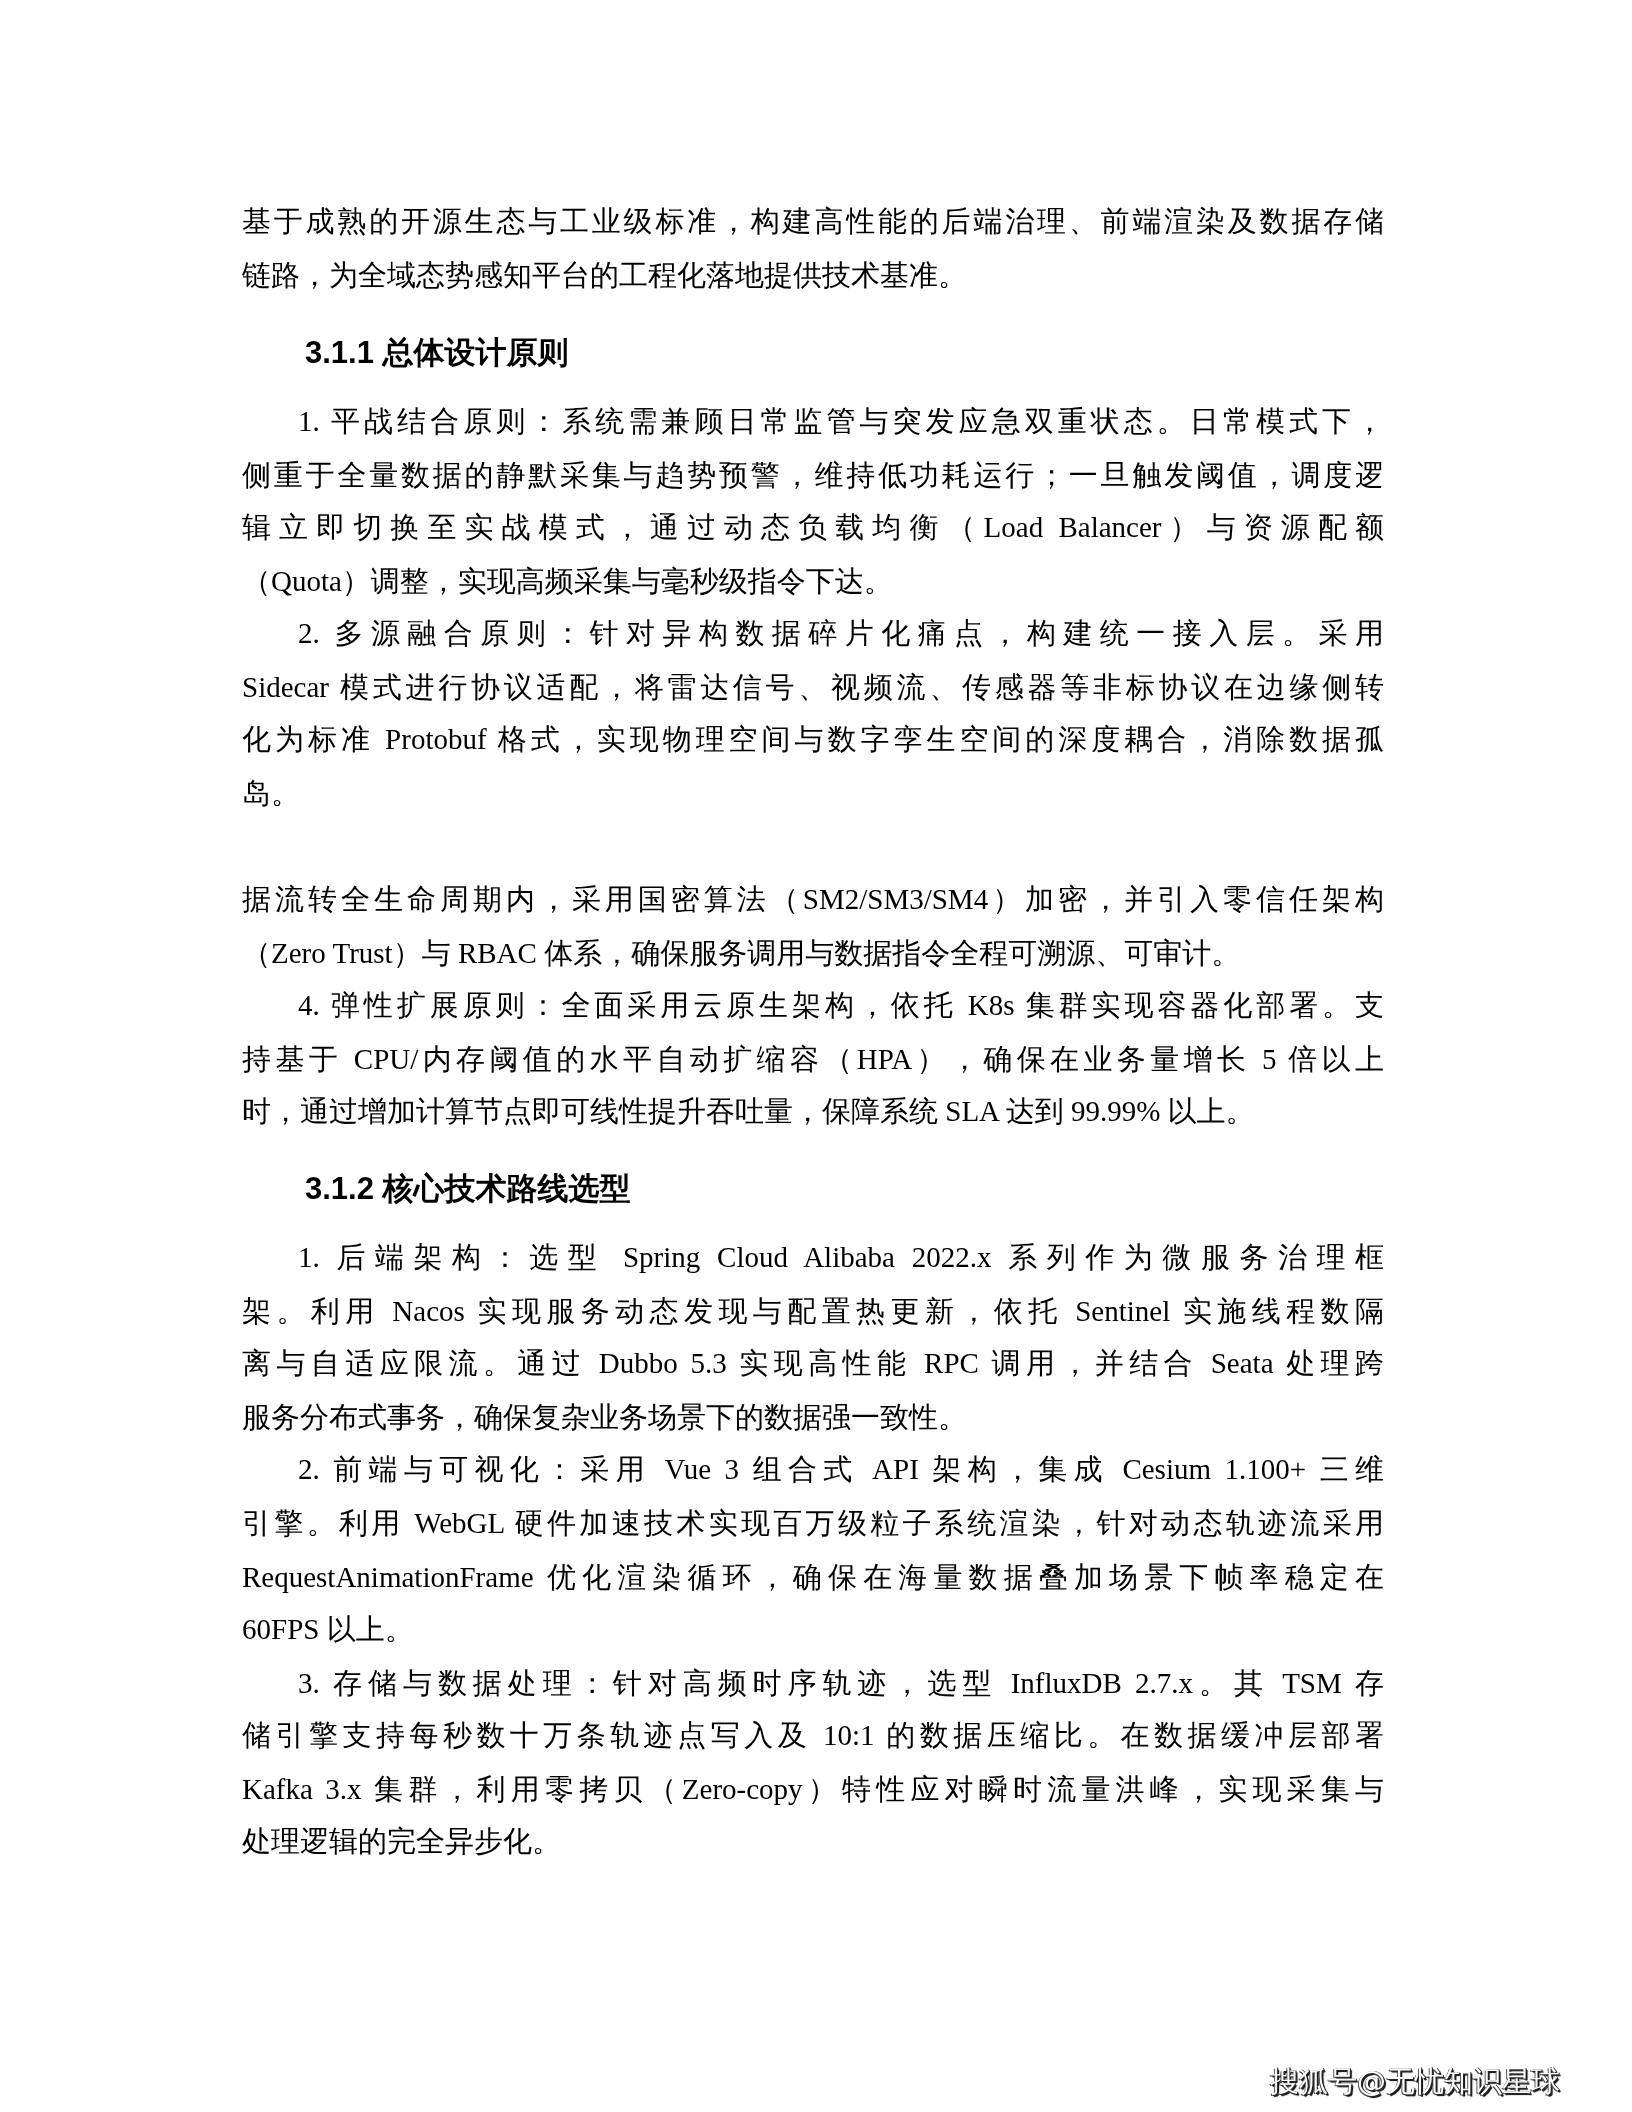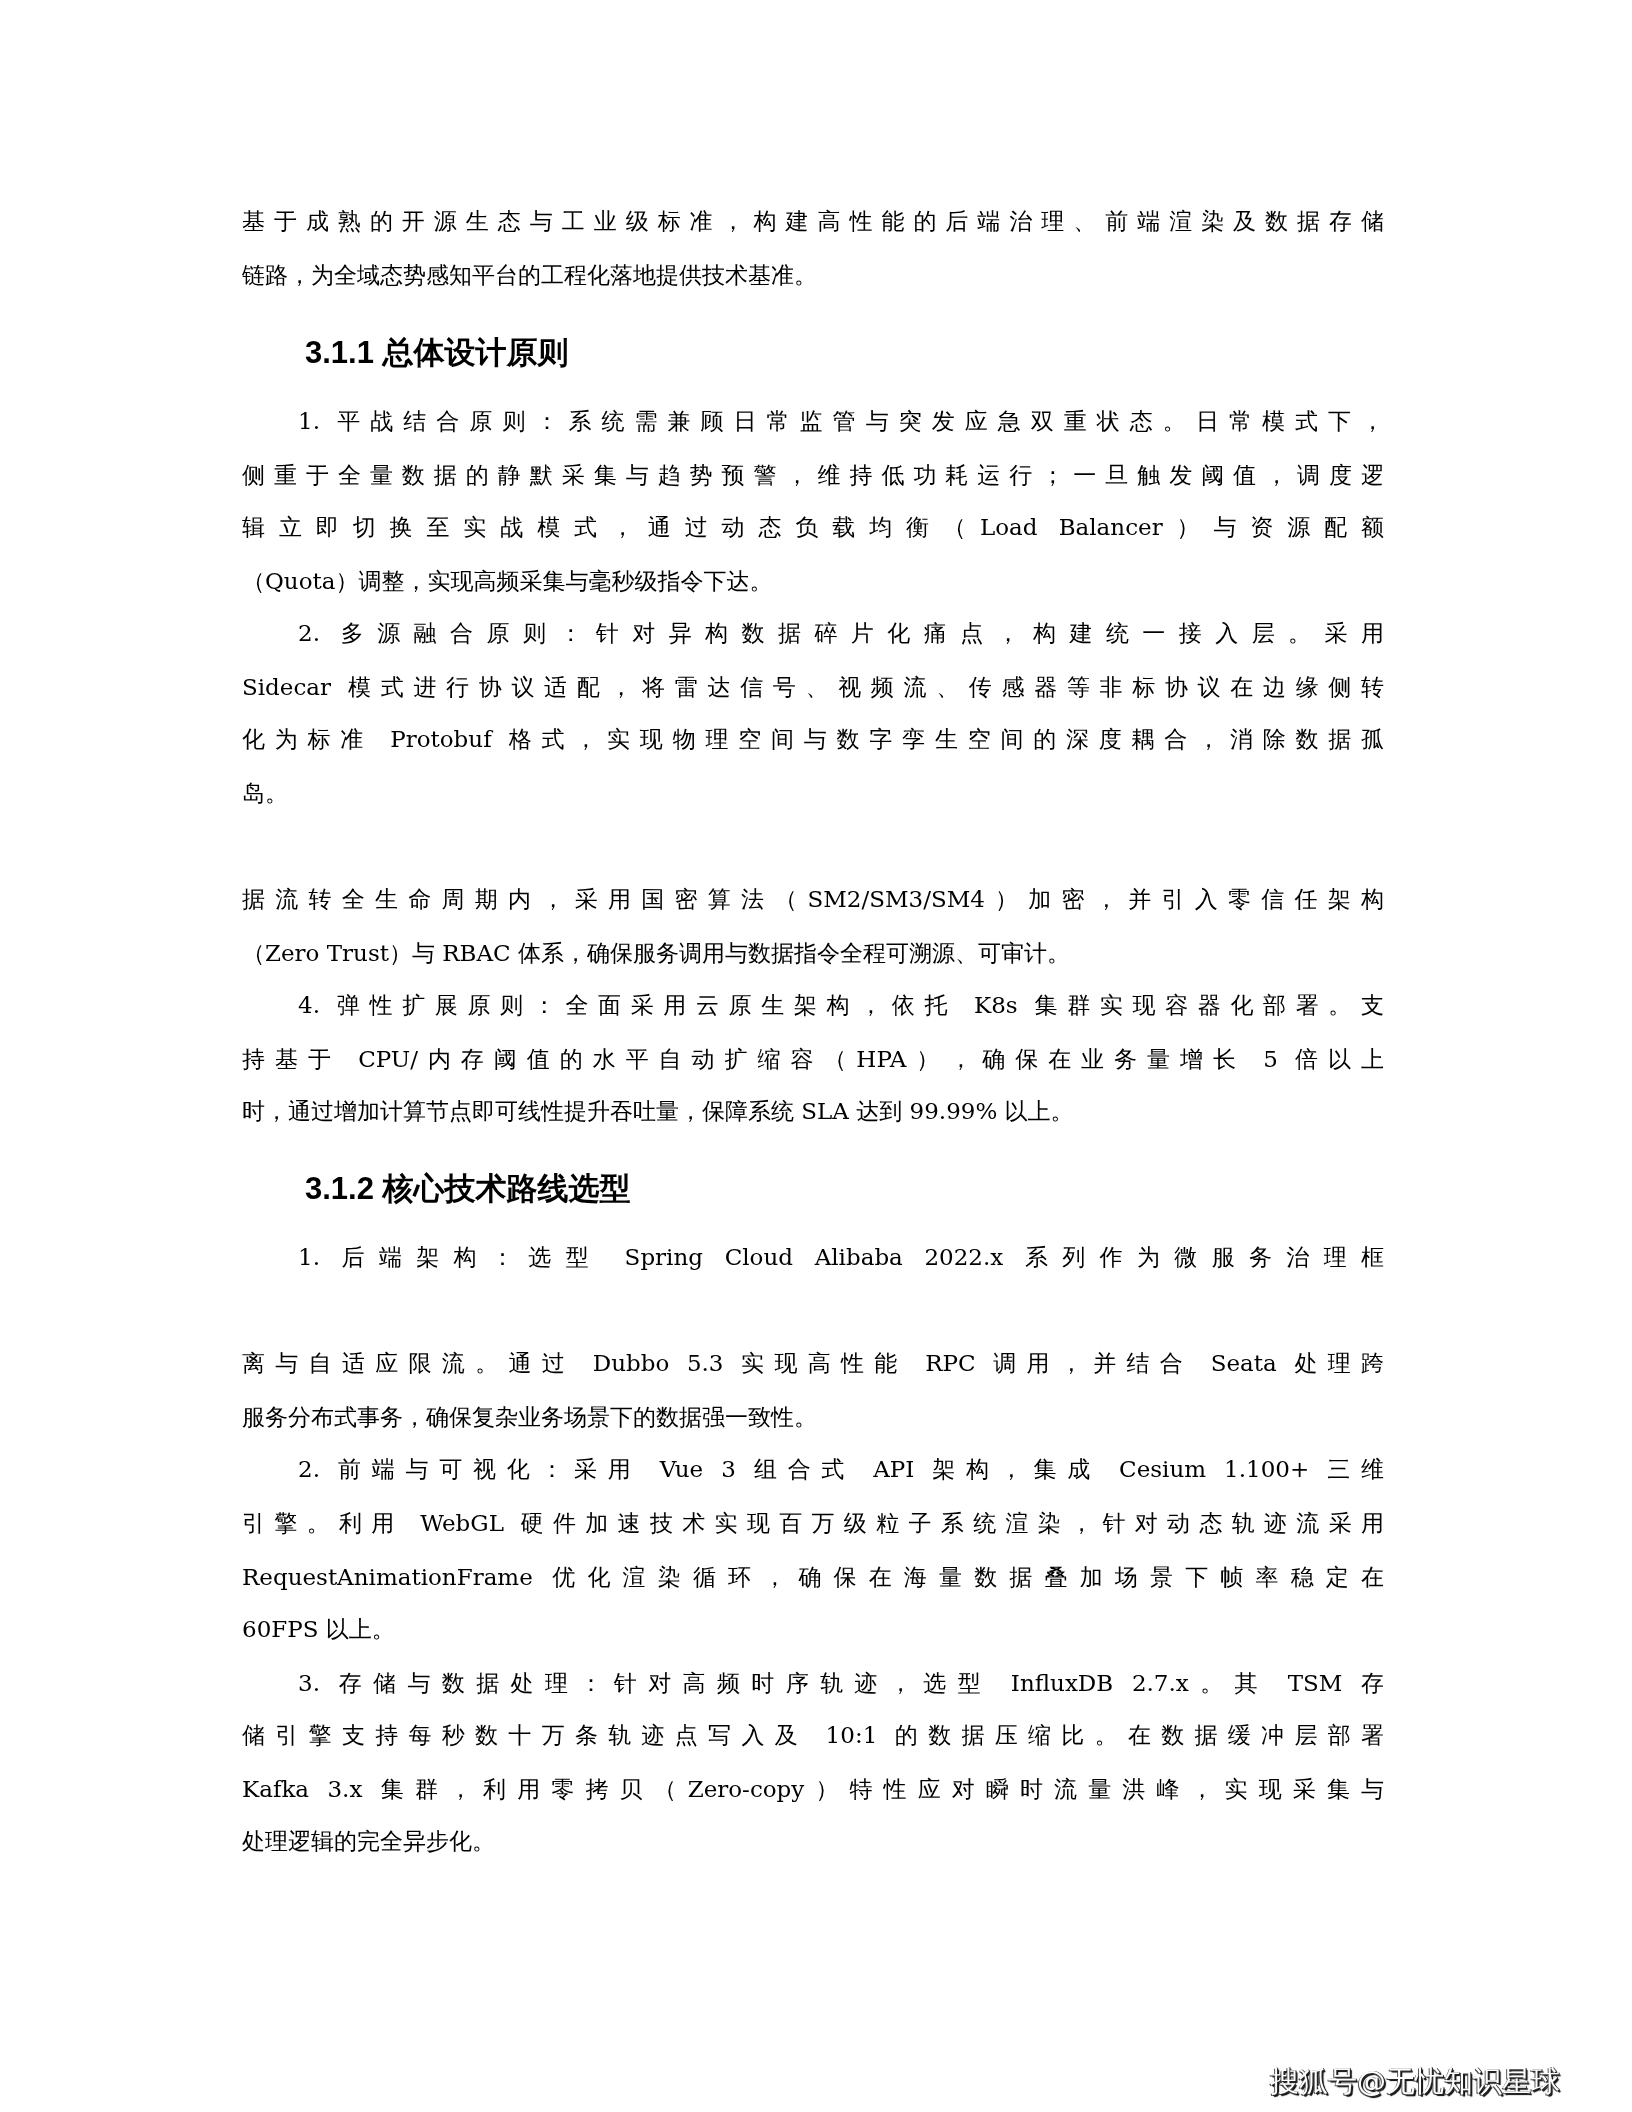--- a/index.html
+++ b/index.html
@@ -20,26 +20,27 @@
     left: 0; top: 0;
     width: 1632px; height: 2112px;
     background: #ffffff;
   }
   .line {
     position: absolute;
     left: 242px;
     width: 1142px;
     height: 40px;
     line-height: 40px;
-    font-size: 23px;
+    font-size: 29px;
     white-space: nowrap;
     overflow: visible;
     text-align: justify;
     text-align-last: justify;
     letter-spacing: 0;
+    font-family: Liberation Serif, serif;
   }
   .line.last {
     text-align: left;
     text-align-last: left;
   }
   .line.indent {
     left: 298px;
     width: 1086px;
   }
   .heading {
@@ -90,20 +91,21 @@
   <div class="line" style="top: 879px; white-space: nowrap;">据流转全生命周期内，采用国密算法（SM2/SM3/SM4）加密，并引入零信任架构</div>
   <div class="line last" style="top: 933px; white-space: nowrap;">（Zero Trust）与 RBAC 体系，确保服务调用与数据指令全程可溯源、可审计。</div>
 
   <div class="line indent" style="top: 985px; white-space: nowrap;">4.  弹性扩展原则：全面采用云原生架构，依托 K8s 集群实现容器化部署。支</div>
   <div class="line" style="top: 1039px; white-space: nowrap;">持基于 CPU/内存阈值的水平自动扩缩容（HPA），确保在业务量增长 5 倍以上</div>
   <div class="line last" style="top: 1091px; white-space: nowrap;">时，通过增加计算节点即可线性提升吞吐量，保障系统 SLA 达到 99.99% 以上。</div>
 
   <div class="heading" style="top:1169px;">3.1.2 核心技术路线选型</div>
 
   <div class="line indent" style="top: 1237px; white-space: nowrap;">1.  后端架构：选型 Spring Cloud Alibaba 2022.x 系列作为微服务治理框</div>
+  <div class="line" style="top: 1291px; white-space: nowrap;">架。利用 Nacos 实现服务动态发现与配置热更新，依托 Sentinel 实施线程数隔</div>
   <div class="line" style="top: 1343px; white-space: nowrap;">离与自适应限流。通过 Dubbo 5.3 实现高性能 RPC 调用，并结合 Seata 处理跨</div>
   <div class="line last" style="top: 1397px; white-space: nowrap;">服务分布式事务，确保复杂业务场景下的数据强一致性。</div>
 
   <div class="line indent" style="top: 1449px; white-space: nowrap;">2.  前端与可视化：采用 Vue 3 组合式 API 架构，集成 Cesium 1.100+ 三维</div>
   <div class="line" style="top: 1503px; white-space: nowrap;">引擎。利用 WebGL 硬件加速技术实现百万级粒子系统渲染，针对动态轨迹流采用</div>
   <div class="line" style="top: 1557px; white-space: nowrap;">RequestAnimationFrame 优化渲染循环，确保在海量数据叠加场景下帧率稳定在</div>
   <div class="line last" style="top: 1609px; white-space: nowrap;">60FPS 以上。</div>
 
   <div class="line indent" style="top: 1663px; white-space: nowrap;">3.  存储与数据处理：针对高频时序轨迹，选型 InfluxDB 2.7.x。其 TSM 存</div>
   <div class="line" style="top: 1715px; white-space: nowrap;">储引擎支持每秒数十万条轨迹点写入及 10:1 的数据压缩比。在数据缓冲层部署</div>

